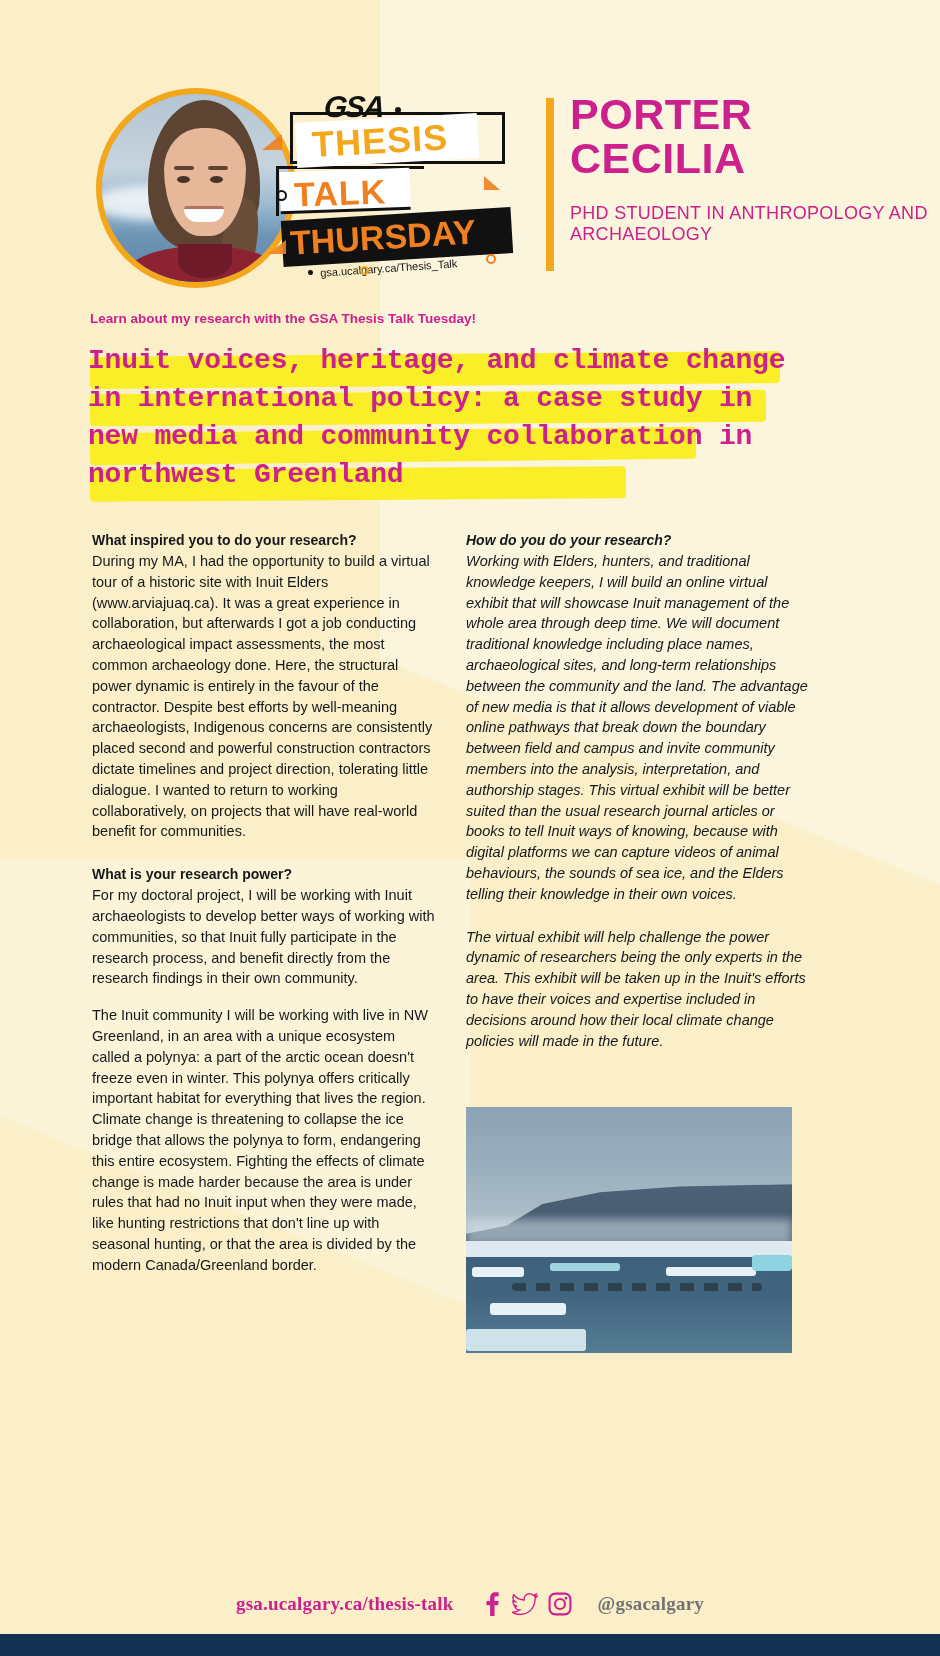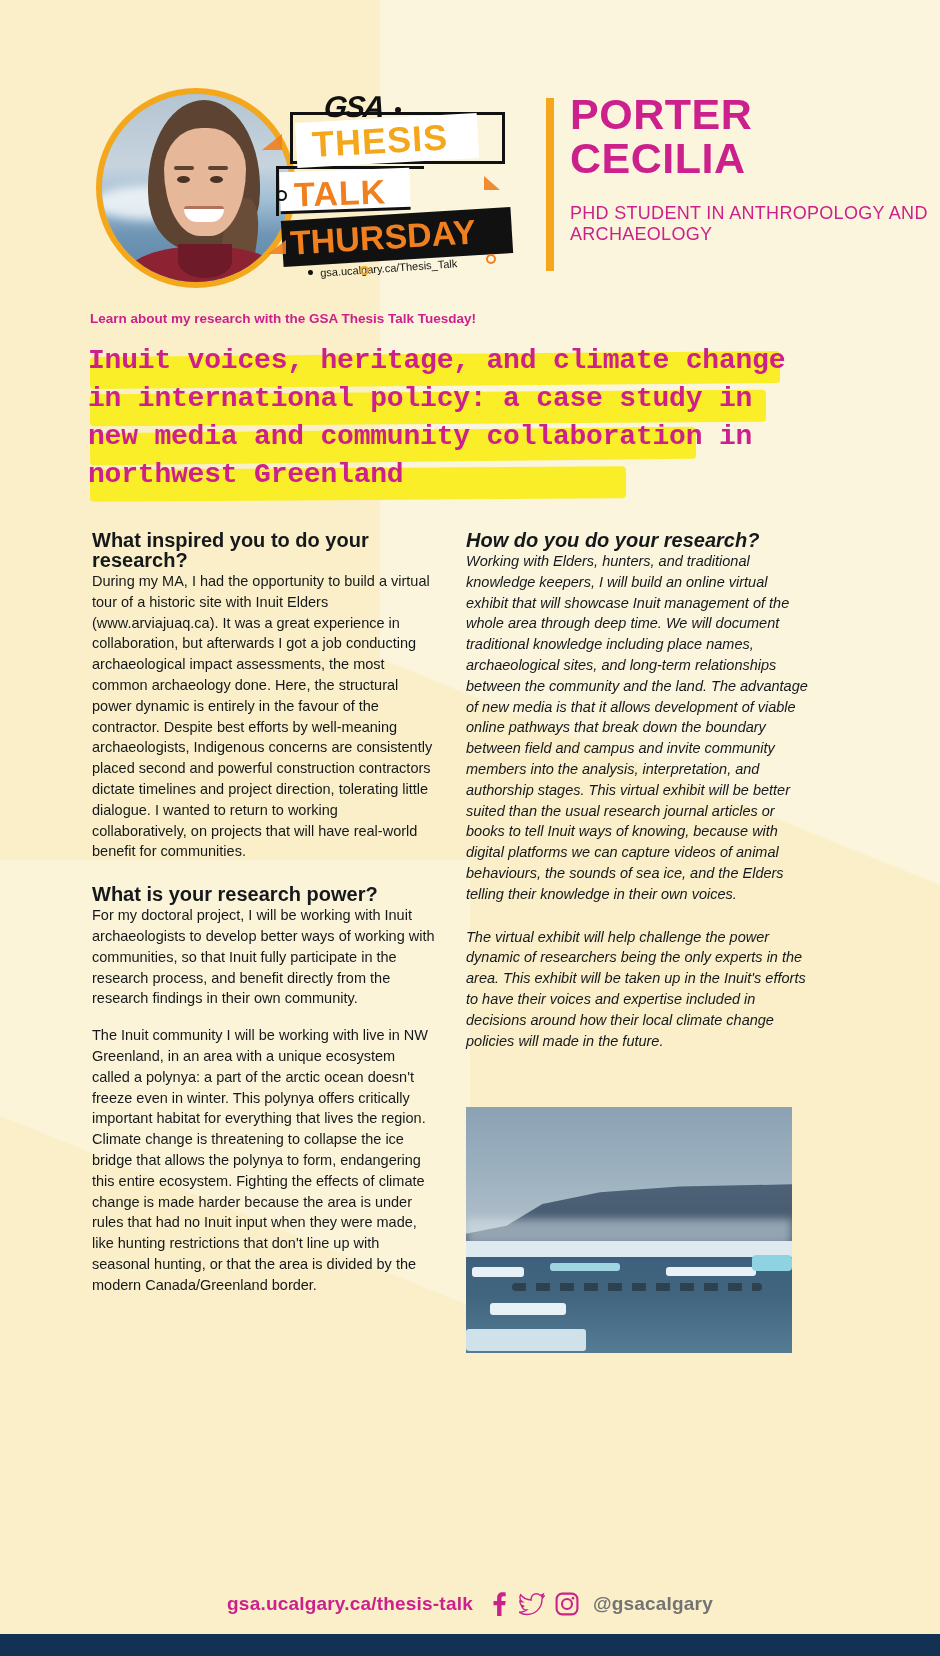--- a/index.html
+++ b/index.html
@@ -161,21 +161,21 @@
     letter-spacing: -0.2px;
   }
 
   
   .col { position: absolute; width: 344px; }
   .col-left  { left: 92px;  top: 530px; }
   .col-right { left: 466px; top: 530px; font-style: italic; }
   .qa { margin-bottom: 22px; }
   .qa:last-child { margin-bottom: 0; }
   .q {
-    font-size: 20px; font-weight: 700; color: #16191c;
+    font-size: 14px; font-weight: 700; color: #16191c;
     line-height: 20px; margin-bottom: 1px;
   }
   .a {
     font-size: 14.5px; font-weight: 400; color: #16191c; line-height: 20.8px;
   }
   .a + .a { margin-top: 16px; }
 
   
   .photo {
     position: absolute; left: 466px; top: 1107px;
@@ -201,22 +201,22 @@
   .photo .f4 { left: 286px;top: 148px; width: 40px; height: 16px; background:#8fd2e2; border-radius:4px; }
   .photo .f5 { left: 24px; top: 196px; width: 76px; height: 12px; }
   .photo .f6 { left: 0px;  top: 222px; width: 120px;height: 22px; background:#cfe2ea; }
   .photo .seals { position: absolute; left: 46px; top: 176px; width: 250px; height: 8px;
     background: repeating-linear-gradient(90deg,#2a3b46 0 14px, rgba(0,0,0,0) 14px 24px);
     border-radius: 4px; opacity: .85; }
 
   
   .footer { position: absolute; left: 0; bottom: 22px; width: 940px; height: 60px; }
   .footer-inner {
-    display: flex; align-items: center; justify-content: center; gap: 14px;
-    height: 60px; color: #cc218c;
+    display: flex; align-items: center; justify-content: center; gap: 26px;
+    height: 60px; color: #cc218c; font-family: Liberation Serif, serif;
   }
   .f-url { font-size: 19px; font-weight: 600; color: #cc218c; letter-spacing: 0.2px; }
   .f-handle { font-size: 19px; font-weight: 600; color: #737373; letter-spacing: 0.2px; }
   .f-icons { display: flex; align-items: center; gap: 10px; }
   .f-icons svg { display: block; }
   .bottom-bar { position: absolute; left: 0; bottom: 0; width: 940px; height: 22px; background: #133253; }
 </style>
 </head>
 <body>
 

